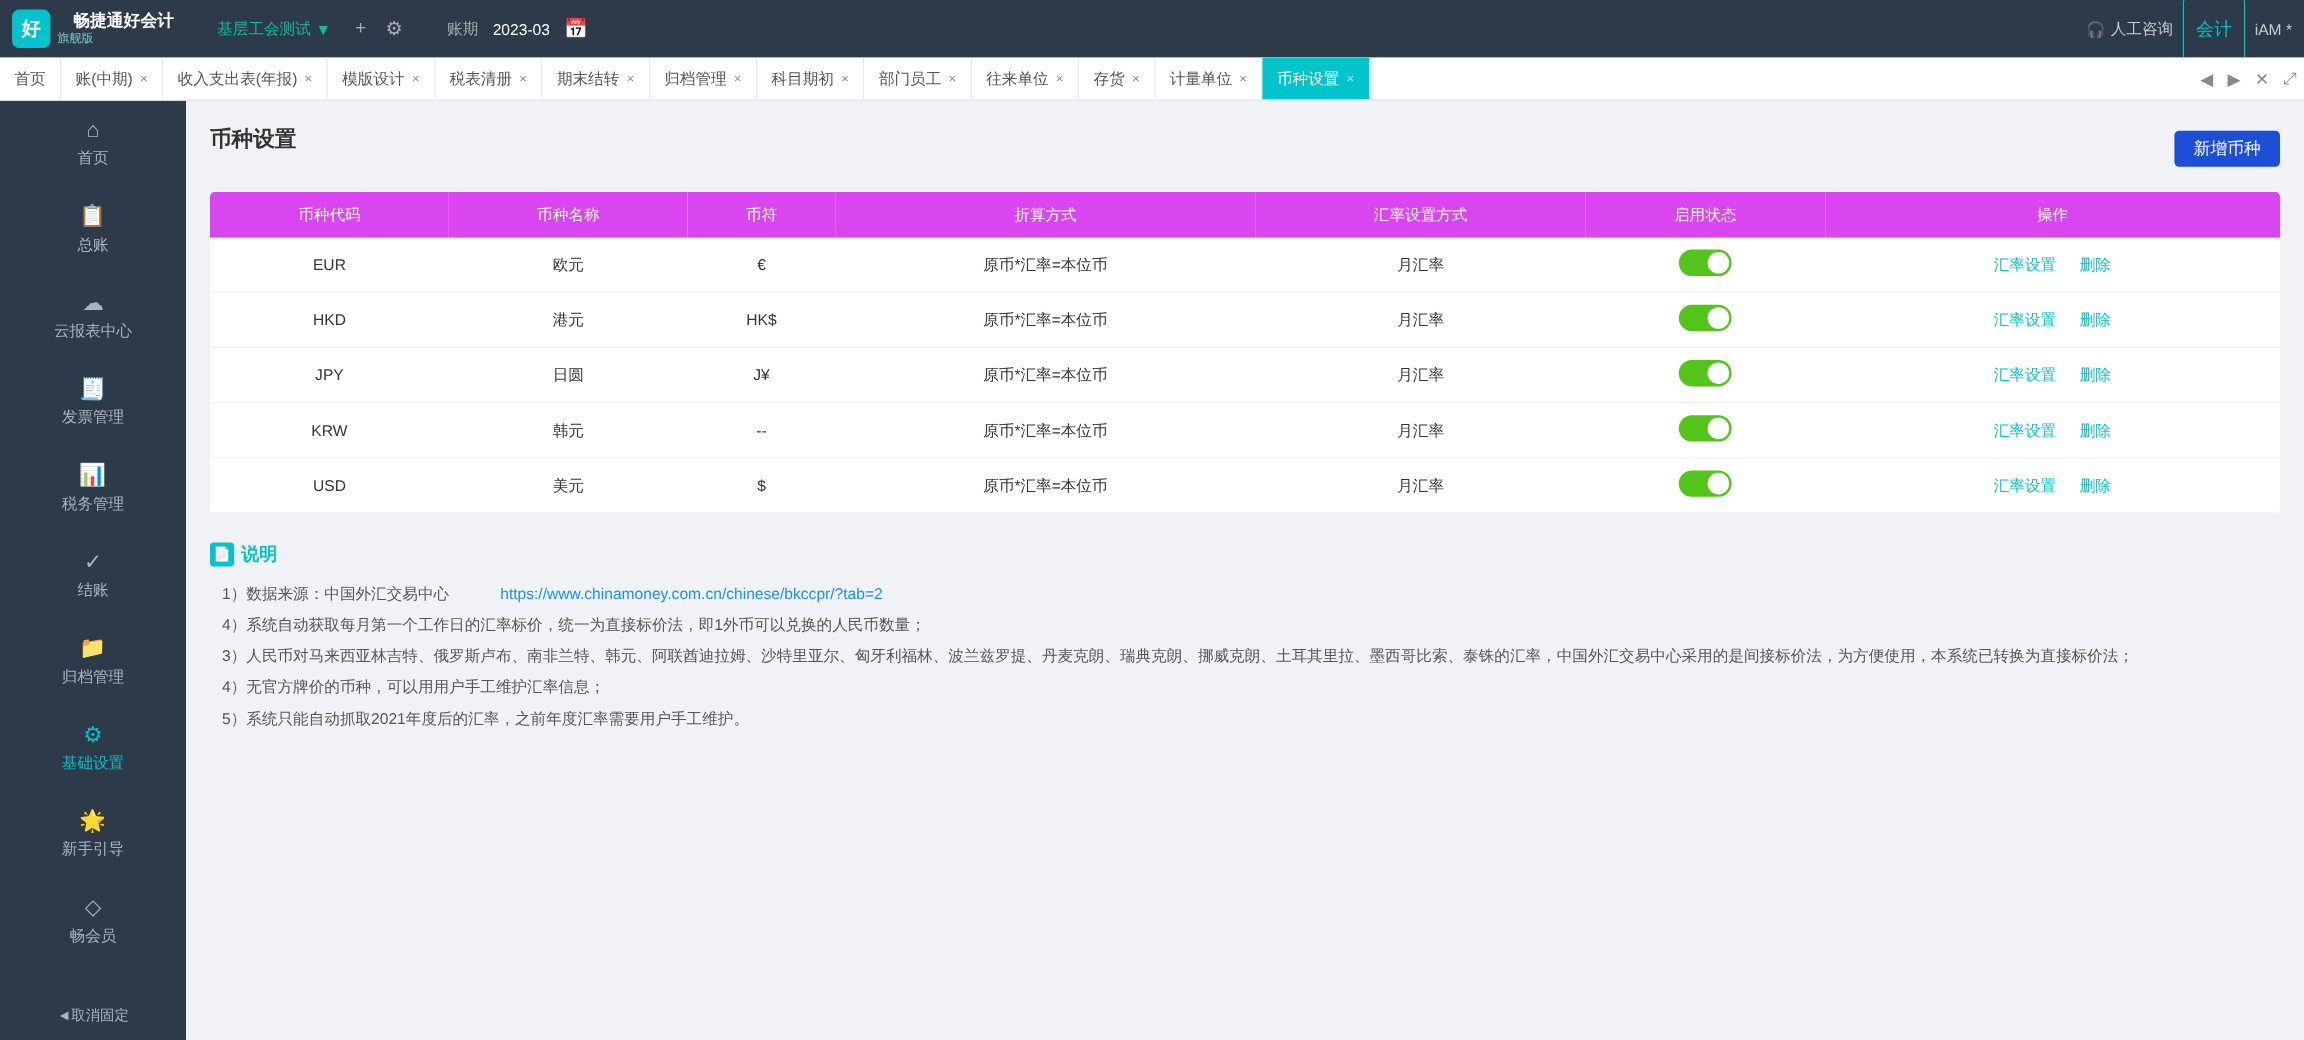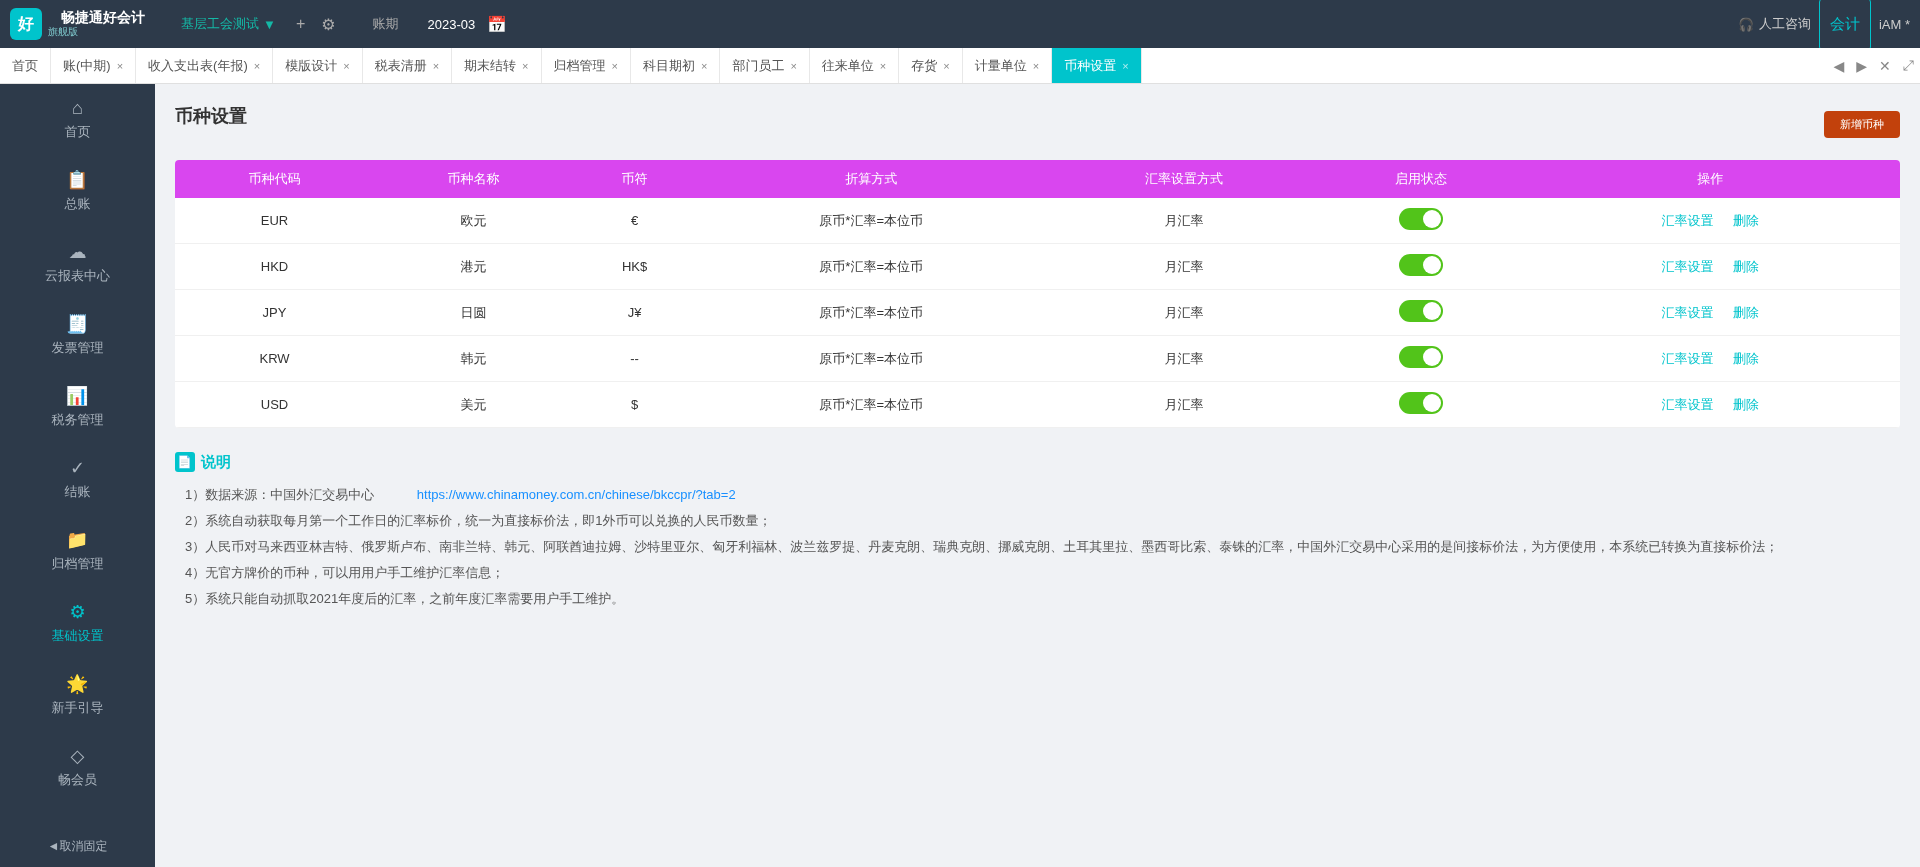--- a/index.html
+++ b/index.html
@@ -6,21 +6,21 @@
     body { font-family: 'Microsoft YaHei', Arial, sans-serif; font-size: 13px; background: #f0f2f5; color: #333; width: 1920px; height: 867px; overflow: hidden; display: flex; flex-direction: column; }
 
     
     .top-bar { display: flex; align-items: center; background: #2d3a4a; height: 48px; padding: 0 10px; gap: 8px; flex-shrink: 0; }
     .logo-area { display: flex; align-items: center; gap: 6px; width: 155px; }
     .logo-icon { width: 32px; height: 32px; background: #00c4cc; border-radius: 6px; display: flex; align-items: center; justify-content: center; color: white; font-size: 16px; font-weight: bold; }
     .logo-text { color: white; font-size: 14px; font-weight: bold; line-height: 1.2; padding-left: 13px; }
     .logo-sub { color: #7ec8cc; font-size: 10px; }
     .company-selector { display: flex; align-items: center; gap: 4px; color: #14b8a6; font-size: 13px; cursor: pointer; padding: 4px 8px; border-radius: 4px; }
     .period-label { color: #aaa; font-size: 13px; margin-left: 25px; }
-    .period-value { color: white; font-size: 13px; margin-left: 21px; }
+    .period-value { color: white; font-size: 13px; margin-left: 4px; }
     .calendar-icon { color: #00c4cc; font-size: 16px; margin-left: 4px; cursor: pointer; }
     .spacer { flex: 1; }
     .help-btn { display: flex; align-items: center; gap: 4px; color: #ccc; font-size: 13px; cursor: pointer; }
     .account-badge { background: transparent; border: 1px solid #00c4cc; color: #00c4cc; padding: 16px 10px; border-radius: 4px; font-size: 15px; cursor: pointer; }
     .user-label { color: #ccc; font-size: 13px; }
 
     
     .tab-bar { display: flex; align-items: center; background: #fff; border-bottom: 1px solid #e0e0e0; height: 36px; flex-shrink: 0; overflow: hidden; }
     .tab { display: flex; align-items: center; padding: 0 12px; height: 100%; font-size: 13px; color: #555; cursor: pointer; border-right: 1px solid #e8e8e8; white-space: nowrap; gap: 4px; }
     .tab.active { background: #00c4cc; color: white; }
@@ -39,21 +39,21 @@
     .sidebar-icon { font-size: 18px; }
     .sidebar-bottom { margin-top: auto; padding: 12px 0; display: flex; align-items: center; justify-content: center; color: #aab4be; font-size: 12px; cursor: pointer; gap: 4px; }
 
     
     .content-area { flex: 1; background: #f0f2f5; overflow-y: auto; padding: 20px; }
 
     
     .page-title { font-size: 18px; font-weight: bold; color: #333; margin-bottom: 16px; }
 
     
-    .new-btn { position: absolute; top: 112px; right: 20px; background: #c2410c; color: white; border: none; padding: 6px 16px; border-radius: 4px; font-size: 11px; cursor: pointer; font-family: inherit; }
+    .new-btn { position: absolute; top: 112px; right: 20px; background: #1d4ed8; color: white; border: none; padding: 6px 16px; border-radius: 4px; font-size: 14px; cursor: pointer; font-family: inherit; }
     .content-wrapper { position: relative; }
 
     
     .data-table { width: 100%; border-collapse: collapse; background: white; border-radius: 4px; overflow: hidden; }
     .data-table thead tr { background: #d946ef; color: white; }
     .data-table thead th { padding: 10px 8px; text-align: center; font-weight: normal; font-size: 13px; }
     .data-table tbody tr { border-bottom: 1px solid #f0f0f0; }
     .data-table tbody td { padding: 10px 8px; text-align: center; font-size: 13px; color: #333; }
 
     
@@ -321,21 +321,21 @@
       </table>
 
       <div class="notes-section">
         <div class="notes-header">
           <div class="notes-icon">📄</div>
           <span>说明</span>
         </div>
         <ul class="notes-list" id="notes-list">
 
         <li>1）数据来源：中国外汇交易中心 <a href="#" class="notes-link">https://www.chinamoney.com.cn/chinese/bkccpr/?tab=2</a></li>
-            <li>2）系统自动获取每月第一个工作日的汇率标价，统一为直接标价法，即1外币可以兑换的人民币数量；</li>
+            <li>4）系统自动获取每月第一个工作日的汇率标价，统一为直接标价法，即1外币可以兑换的人民币数量；</li>
             <li>3）人民币对马来西亚林吉特、俄罗斯卢布、南非兰特、韩元、阿联酋迪拉姆、沙特里亚尔、匈牙利福林、波兰兹罗提、丹麦克朗、瑞典克朗、挪威克朗、土耳其里拉、墨西哥比索、泰铢的汇率，中国外汇交易中心采用的是间接标价法，为方便使用，本系统已转换为直接标价法；</li>
             <li>4）无官方牌价的币种，可以用用户手工维护汇率信息；</li>
             <li>5）系统只能自动抓取2021年度后的汇率，之前年度汇率需要用户手工维护。</li>
           </ul>
       </div>
     </div>
   </div>
 </div>
 
 </body></html>

